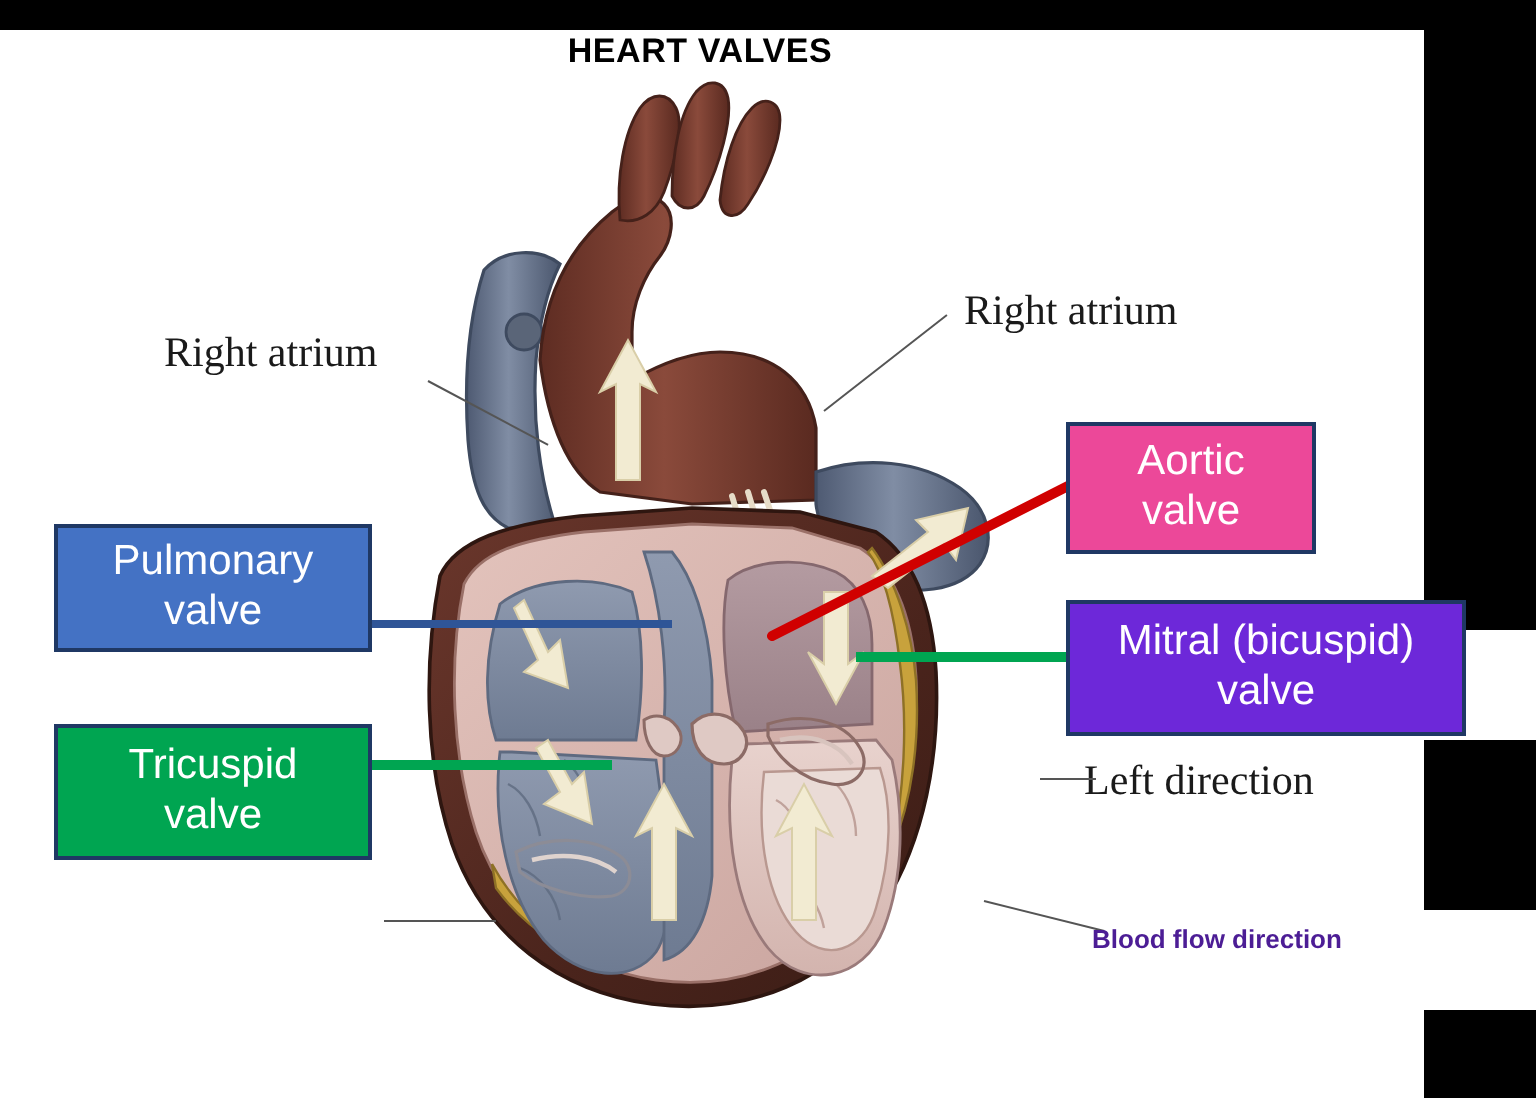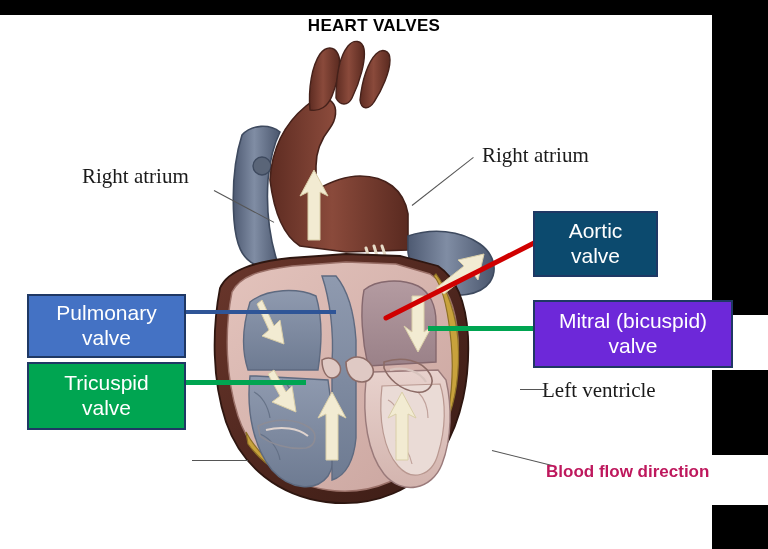--- a/index.html
+++ b/index.html
@@ -45,21 +45,20 @@
   
   .title {
     position: absolute;
     left: 0; top: 16px;
     width: 700px;
     text-align: center;
     font-size: 17px;
     font-weight: bold;
     color: #000000;
     letter-spacing: 0.3px;
-    margin-left: 24px;
   }
 
   
   .heart-art {
     position: absolute;
     left: 150px; top: 40px;
     width: 420px; height: 470px;
   }
 
   
@@ -92,31 +91,30 @@
     line-height: 1.18;
     display: flex;
     align-items: center;
     justify-content: center;
     padding: 2px 6px;
   }
   .cal-pulmonary {
     left: 27px; top: 262px;
     width: 159px; height: 64px;
     background: #4472C4;
-    margin-top: 32px;
   }
   .cal-tricuspid {
     left: 27px; top: 362px;
     width: 159px; height: 68px;
     background: #00A551;
   }
   .cal-aortic {
     left: 533px; top: 211px;
     width: 125px; height: 66px;
-    background: #0c4a6e;
+    background: #ec4899;
   }
   .cal-mitral {
     left: 533px; top: 300px;
     width: 200px; height: 68px;
     background: #6d28d9;
   }
 
   
   .conn {
     position: absolute;
@@ -134,23 +132,23 @@
   .conn-mitral {
     left: 428px; top: 326px;
     width: 106px; height: 5px;
     background: #00A551;
   }
 
   
   .flow-text {
     position: absolute;
     left: 546px; top: 462px;
-    font-size: 17px;
+    font-size: 13px;
     font-weight: bold;
-    color: #be185d;
+    color: #4c1d95;
     white-space: nowrap;
   }
 </style>
 </head>
 <body>
 
 <div id="page">
 
   <div class="heart-art">
     <svg width="420" height="470" viewBox="0 0 420 470" xmlns="http://www.w3.org/2000/svg">
@@ -289,21 +287,21 @@
   <div class="strip-bottom-right"></div>
 
   <div class="title">HEART VALVES</div>
 
   <div class="anat-label lbl-right-atrium">Right atrium</div>
   <div class="leader" style="left:214px; top:190px; width:68px; transform:rotate(28deg); transform-origin:left center;"></div>
 
   <div class="anat-label lbl-left-atrium">Right atrium</div>
   <div class="leader" style="left:412px; top:205px; width:78px; transform:rotate(-38deg); transform-origin:left center;"></div>
 
-  <div class="anat-label lbl-left-vent">Left ventricle</div>
+  <div class="anat-label lbl-left-vent">Left direction</div>
   <div class="leader" style="left:520px; top:389px; width:28px;"></div>
 
   <div class="leader" style="left:192px; top:460px; width:56px;"></div>
 
   <div class="leader" style="left:492px; top:450px; width:62px; transform:rotate(14deg); transform-origin:left center;"></div>
 
   <div class="conn conn-pulmonary"></div>
   <div class="conn conn-tricuspid"></div>
   <div class="conn conn-mitral"></div>
 

